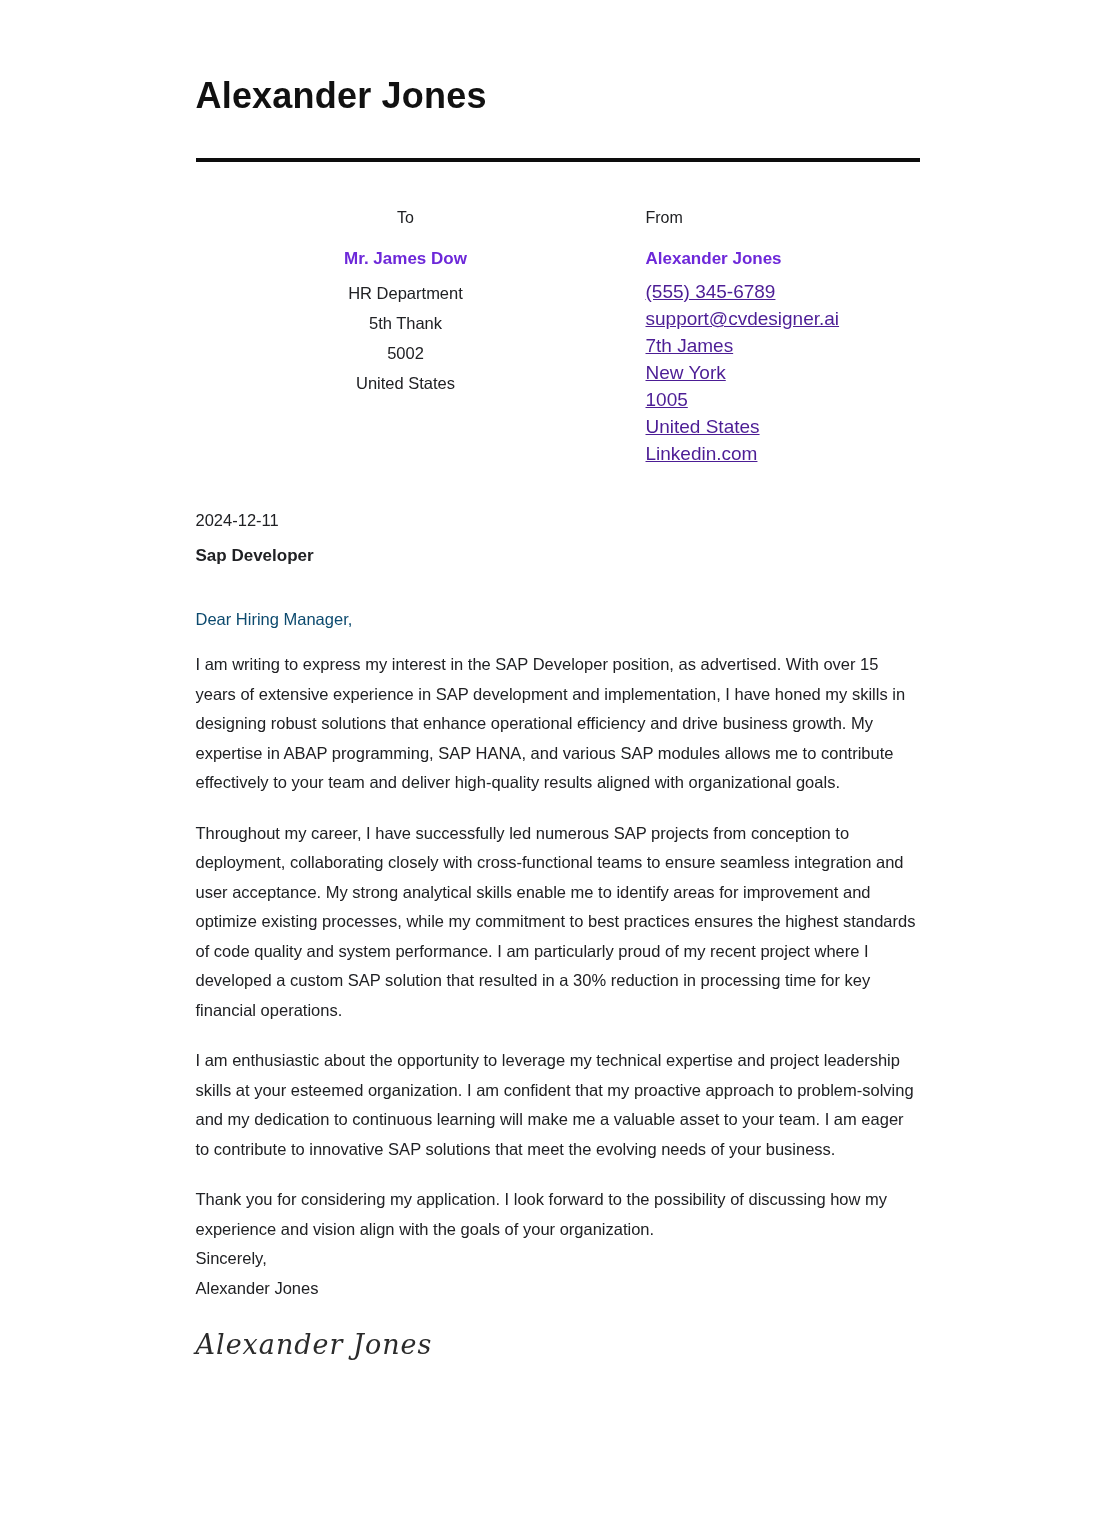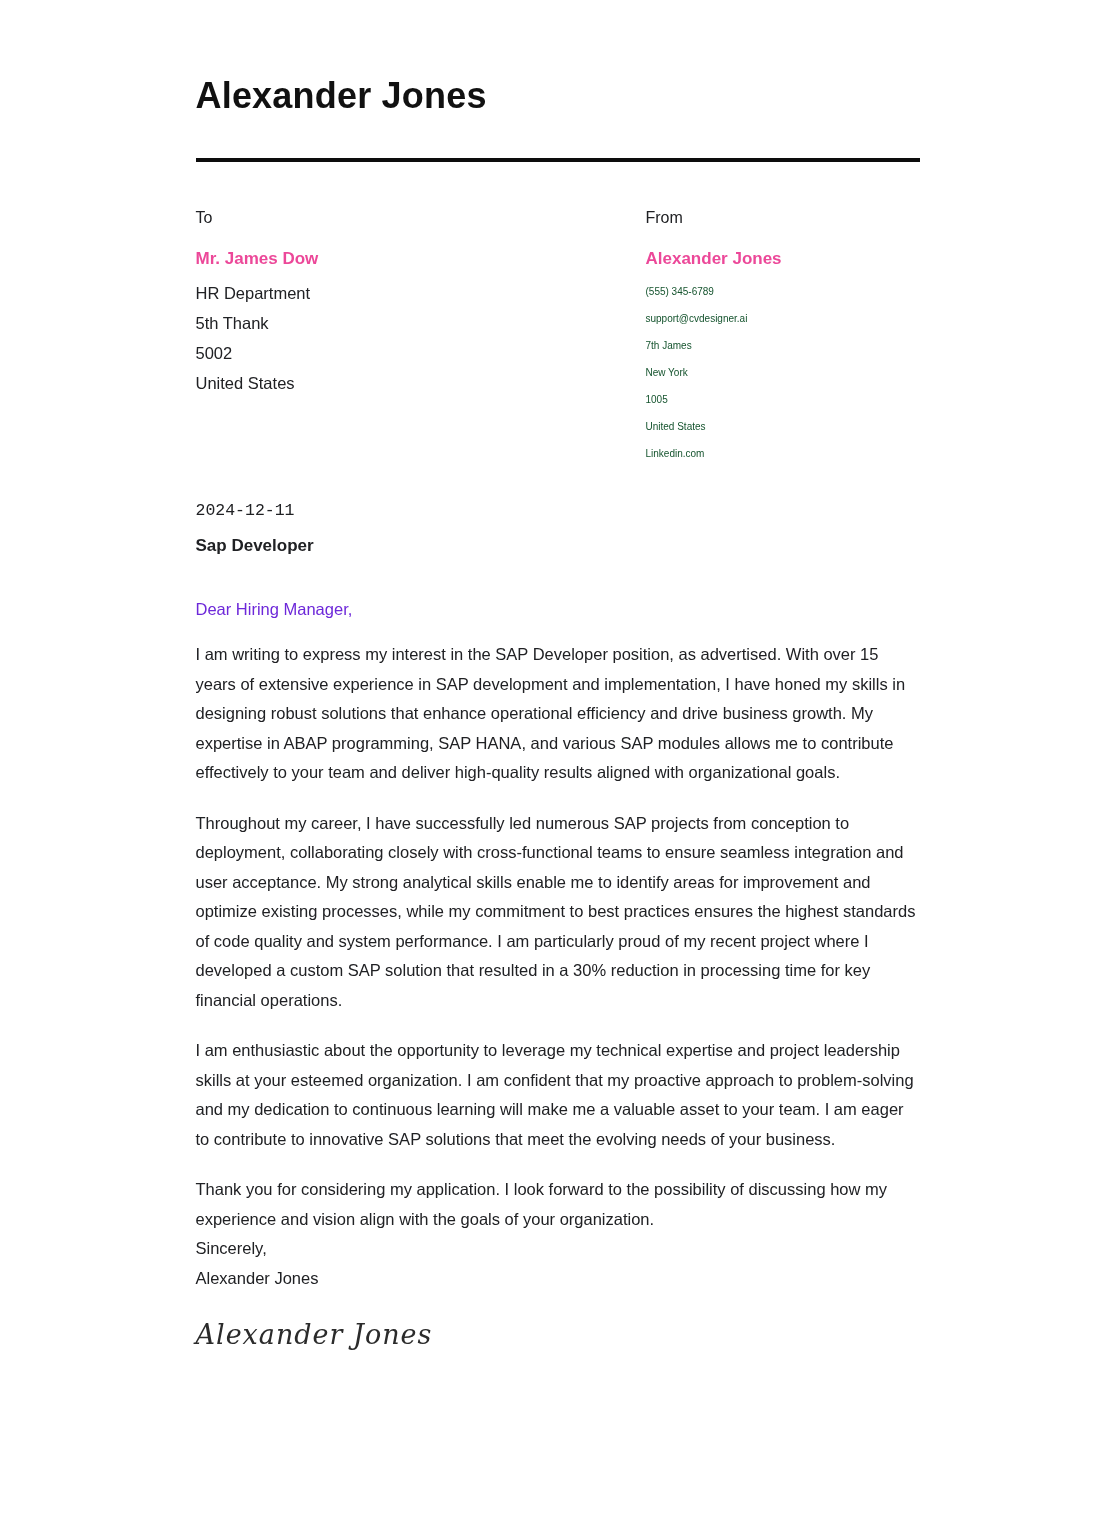--- a/index.html
+++ b/index.html
@@ -29,60 +29,60 @@
     height: 4px;
     background: #0d0d0d;
     margin-top: 42px;
     border: none;
   }
   .addresses {
     display: flex;
     justify-content: space-between;
     margin-top: 47px;
   }
-  .addr-col-left { width: 420px; }
+  .addr-col-left { width: 420px; text-align: center; }
   .addr-col-right { width: 274px; }
   .addr-label {
     font-size: 16px;
     color: #202124;
     margin-bottom: 20px;
   }
   .addr-name {
     font-size: 17px;
     font-weight: 700;
-    color: #ec4899;
+    color: #6d28d9;
     margin-bottom: 8px;
     line-height: 1.4;
   }
   .addr-col-left .addr-line {
     font-size: 16.5px;
     line-height: 30px;
     color: #202124;
   }
   .addr-col-right .addr-line {
-    font-size: 10px;
+    font-size: 19px;
     line-height: 27px;
-    color: #14532d;
+    color: #4c1d95;
+    text-decoration: underline;
   }
   .letter-date {
-    margin-top: 34px;
+    margin-top: 44px;
     font-size: 16.5px;
     color: #202124;
-    font-family: Liberation Mono, monospace;
   }
   .letter-subject {
     margin-top: 16px;
     font-size: 17px;
     font-weight: 700;
     color: #202124;
   }
   .greeting {
     margin-top: 44px;
     font-size: 16.5px;
-    color: #6d28d9;
+    color: #0c4a6e;
   }
   .body-paragraph {
     margin-top: 21px;
     max-width: 957px;
     font-size: 16.5px;
     line-height: 29.5px;
     color: #202124;
   }
   .closing {
     font-size: 16.5px;

